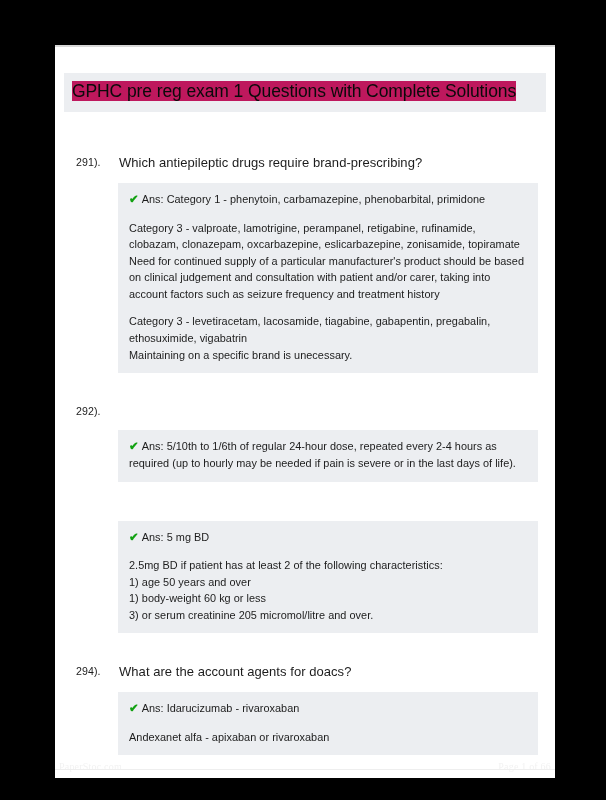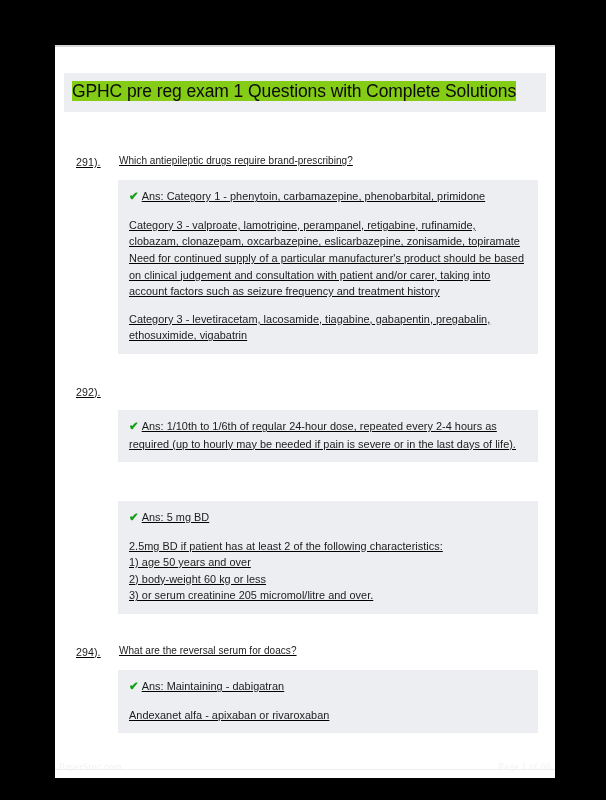--- a/index.html
+++ b/index.html
@@ -50,54 +50,53 @@
     background: #eceef1;
     padding: 7px 8px 9px 8px;
     box-sizing: border-box;
   }
   .title-text {
     display: inline;
     font-size: 17.5px;
     line-height: 1.33;
     font-weight: 400;
     color: #0a0a0a;
-    background: #84cc16;
+    background: #be185d;
     box-decoration-break: clone;
     -webkit-box-decoration-break: clone;
     letter-spacing: -0.1px;
   }
 
   
   .content {
     position: absolute;
     left: 0;
     top: 108px;
     width: 500px;
-    text-decoration: underline;
   }
   .qa-item {
     position: relative;
     width: 500px;
   }
   .q-row {
     display: flex;
     align-items: flex-start;
     padding: 0 18px 0 21px;
   }
   .q-num {
     flex: 0 0 43px;
     font-size: 10.6px;
     line-height: 1.55;
     color: #1c1c1c;
     padding-top: 1px;
     letter-spacing: 0.1px;
   }
   .q-text {
     flex: 1 1 auto;
-    font-size: 10px;
+    font-size: 13px;
     line-height: 1.55;
     color: #1c1c1c;
     letter-spacing: 0.05px;
   }
   .ans-box {
     margin: 10px 17px 0 63px;
     background: #eceef1;
     padding: 8px 12px 10px 11px;
     box-sizing: border-box;
   }
@@ -167,50 +166,51 @@
             <div class="q-num">291).</div>
             <div class="q-text">Which antiepileptic drugs require brand-prescribing?</div>
           </div>
           <div class="ans-box">
             <div class="ans-line"><span class="check">✔</span><span>Ans: Category 1 - phenytoin, carbamazepine, phenobarbital, primidone</span></div>
             <div class="ans-line spacer"></div>
             <div class="ans-line">Category 3 - valproate, lamotrigine, perampanel, retigabine, rufinamide, clobazam, clonazepam, oxcarbazepine, eslicarbazepine, zonisamide, topiramate</div>
             <div class="ans-line">Need for continued supply of a particular manufacturer's product should be based on clinical judgement and consultation with patient and/or carer, taking into account factors such as seizure frequency and treatment history</div>
             <div class="ans-line spacer"></div>
             <div class="ans-line">Category 3 - levetiracetam, lacosamide, tiagabine, gabapentin, pregabalin, ethosuximide, vigabatrin</div>
+            <div class="ans-line">Maintaining on a specific brand is unecessary.</div>
           </div>
           <div class="gap-after-answer"></div>
         </div>
         <div class="qa-item">
           <div class="q-row">
             <div class="q-num">292).</div>
           </div>
           <div class="ans-box">
-            <div class="ans-line"><span class="check">✔</span><span>Ans: 1/10th to 1/6th of regular 24-hour dose, repeated every 2-4 hours as required (up to hourly may be needed if pain is severe or in the last days of life).</span></div>
+            <div class="ans-line"><span class="check">✔</span><span>Ans: 5/10th to 1/6th of regular 24-hour dose, repeated every 2-4 hours as required (up to hourly may be needed if pain is severe or in the last days of life).</span></div>
           </div>
           <div class="gap-after-answer"></div>
         </div>
         <div class="qa-item">
           <div class="ans-box">
             <div class="ans-line"><span class="check">✔</span><span>Ans: 5 mg BD</span></div>
             <div class="ans-line spacer"></div>
             <div class="ans-line">2.5mg BD if patient has at least 2 of the following characteristics:</div>
             <div class="ans-line">1) age 50 years and over</div>
-            <div class="ans-line">2) body-weight 60 kg or less</div>
+            <div class="ans-line">1) body-weight 60 kg or less</div>
             <div class="ans-line">3) or serum creatinine 205 micromol/litre and over.</div>
           </div>
           <div class="gap-after-answer"></div>
         </div>
         <div class="qa-item">
           <div class="q-row">
             <div class="q-num">294).</div>
-            <div class="q-text">What are the reversal serum for doacs?</div>
-          </div>
-          <div class="ans-box">
-            <div class="ans-line"><span class="check">✔</span><span>Ans: Maintaining - dabigatran</span></div>
+            <div class="q-text">What are the account agents for doacs?</div>
+          </div>
+          <div class="ans-box">
+            <div class="ans-line"><span class="check">✔</span><span>Ans: Idarucizumab - rivaroxaban</span></div>
             <div class="ans-line spacer"></div>
             <div class="ans-line">Andexanet alfa - apixaban or rivaroxaban</div>
           </div>
         </div>
       </div>
 
     <div class="footer">
       <span>PaperStoc.com</span>
       <span>Page 1 of 66</span>
       <div class="footer-rule"></div>

